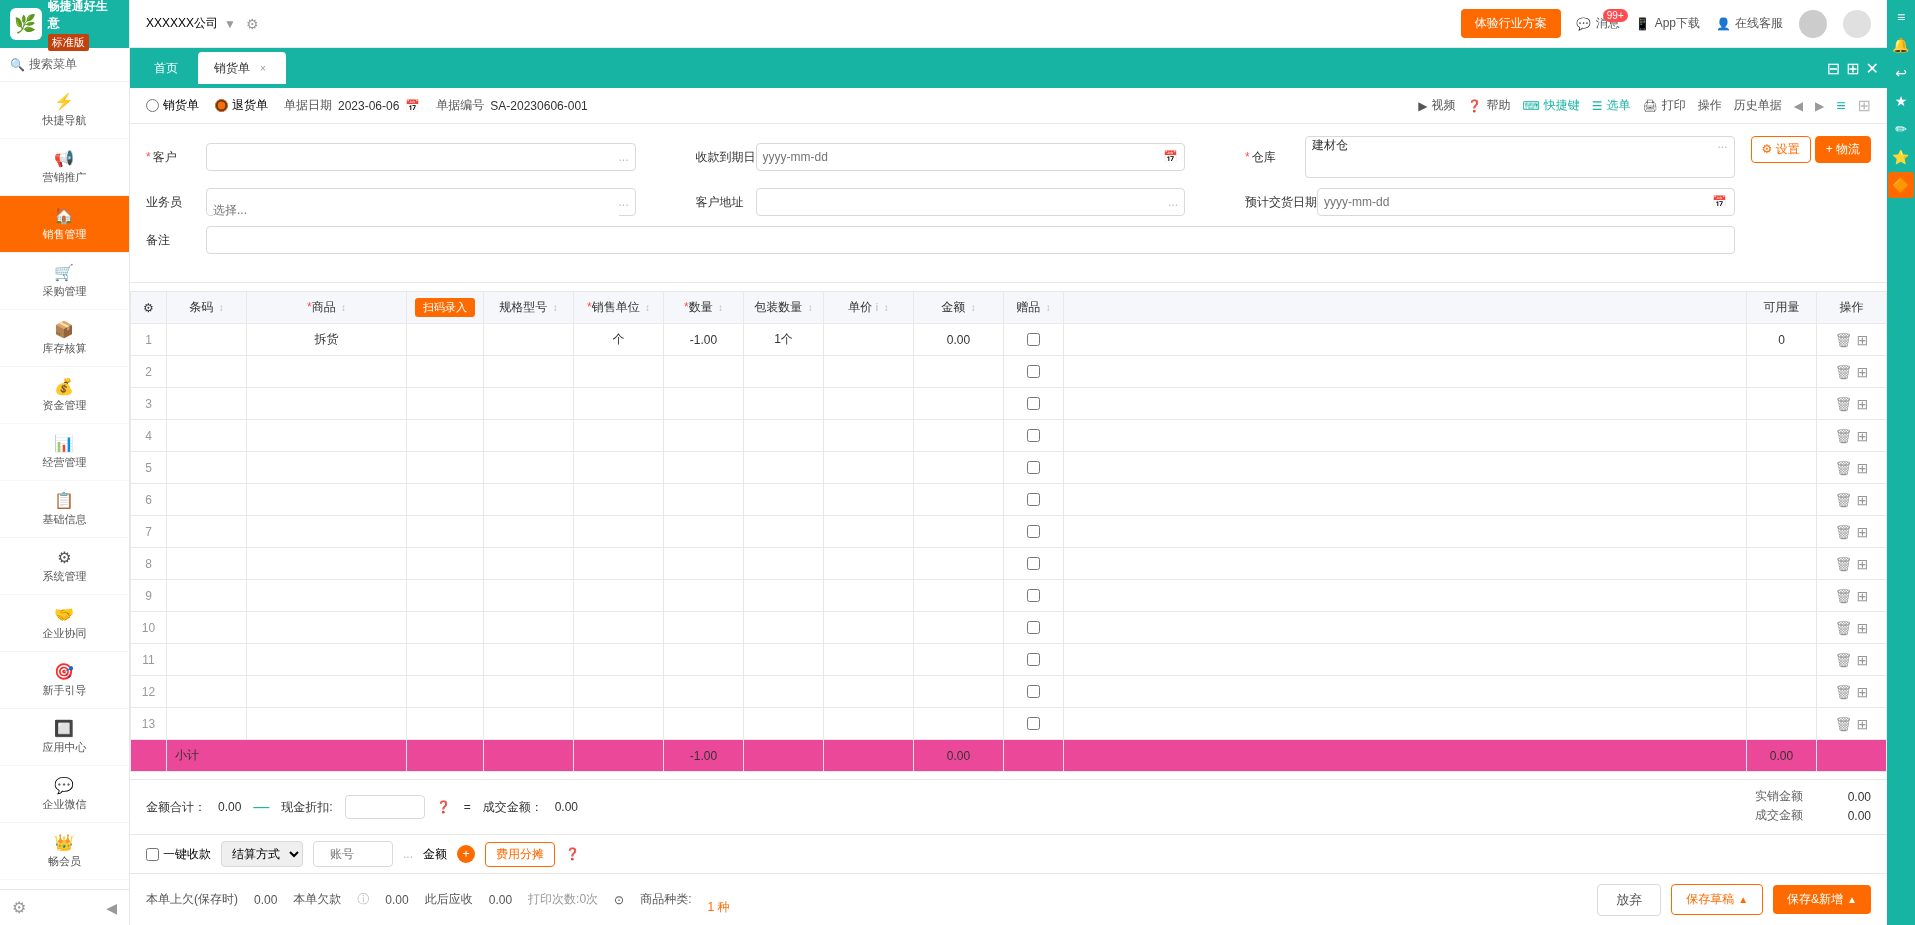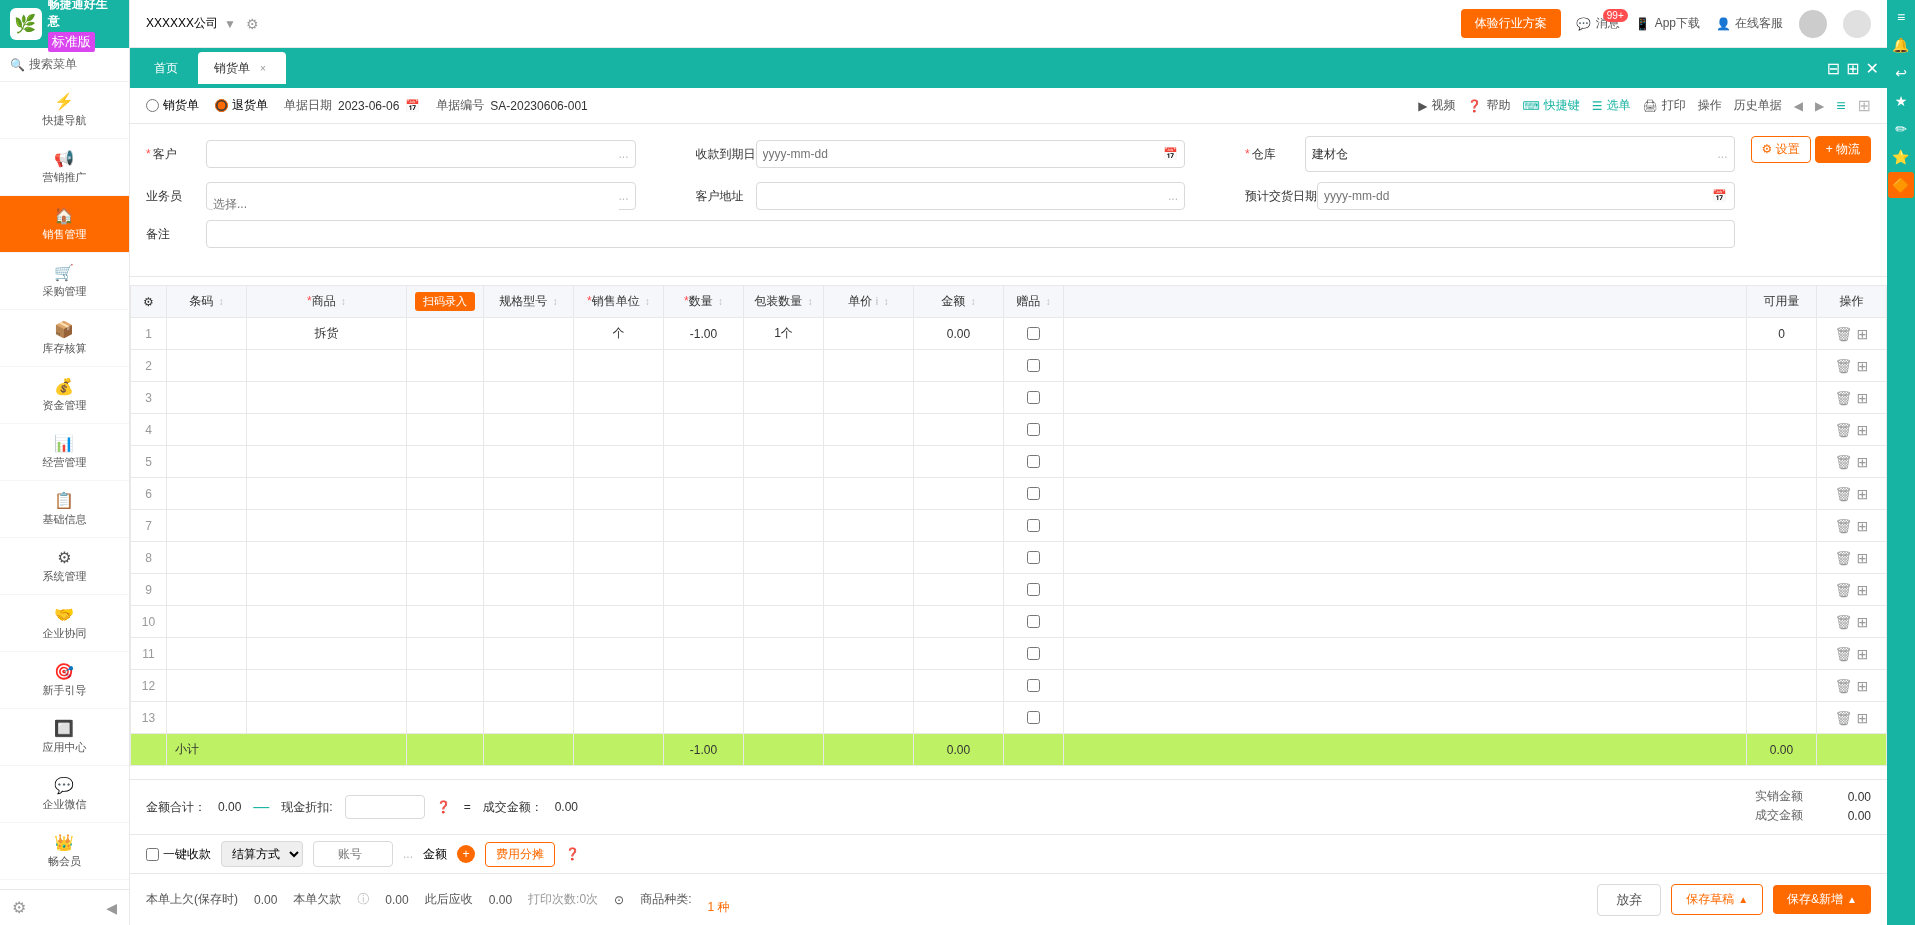--- a/index.html
+++ b/index.html
@@ -62,32 +62,32 @@
     .action-btn.plus { background: #ff6a00; color: #fff; }
 
     
     .table-container { flex: 1; overflow: auto; background: #fff; margin: 8px 0 0 0; }
     .data-table { width: 100%; border-collapse: collapse; }
     .data-table th { background: #f5f7fa; border: 1px solid #e8e8e8; padding: 6px 8px; text-align: center; font-weight: normal; color: #333; white-space: nowrap; position: sticky; top: 0; z-index: 1; }
     .data-table td { border: 1px solid #e8e8e8; padding: 4px 8px; text-align: center; color: #333; height: 32px; }
     .data-table .row-num { color: #999; text-align: center; }
     .scan-btn { background: #ff6a00; color: #fff; border: none; padding: 2px 8px; border-radius: 3px; cursor: pointer; font-size: 11px; }
     .negative { color: #ff4d4f; }
-    .subtotal-row td { background: #bef264; font-weight: 500; }
+    .subtotal-row td { background: #ec4899; font-weight: 500; }
     .checkbox-cell { display: flex; justify-content: center; align-items: center; }
     .op-icons { display: flex; align-items: center; gap: 4px; justify-content: center; }
     .op-icon { cursor: pointer; color: #999; font-size: 14px; }
     .sort-icon { color: #bbb; font-size: 10px; margin-left: 2px; }
 
     
     .footer-summary { background: #fff; padding: 8px 16px; border-top: 1px solid #e8e8e8; display: flex; align-items: center; gap: 12px; font-size: 12px; color: #333; }
     .footer-row2 { background: #fff; padding: 6px 16px; border-top: 1px solid #e8e8e8; display: flex; align-items: center; gap: 10px; }
     .footer-checkbox { display: flex; align-items: center; gap: 4px; }
     .footer-select { border: 1px solid #d9d9d9; border-radius: 4px; height: 26px; padding: 0 6px; font-size: 12px; }
-    .footer-input { border: 1px solid #d9d9d9; border-radius: 4px; height: 26px; padding: 0 24px; width: 80px; font-size: 12px; }
+    .footer-input { border: 1px solid #d9d9d9; border-radius: 4px; height: 26px; padding: 0 16px; width: 80px; font-size: 12px; }
     .add-btn { background: #ff6a00; color: #fff; border: none; border-radius: 50%; width: 18px; height: 18px; cursor: pointer; font-size: 12px; display: flex; align-items: center; justify-content: center; }
     .expense-btn { border: 1px solid #ff6a00; color: #ff6a00; background: #fff; border-radius: 4px; padding: 3px 10px; cursor: pointer; font-size: 12px; }
     .right-totals { margin-left: auto; text-align: right; }
     .total-line { display: flex; align-items: center; gap: 8px; justify-content: flex-end; margin-bottom: 2px; }
     .total-label { color: #666; }
     .total-value { color: #333; font-weight: 500; min-width: 60px; text-align: right; }
 
     
     .bottom-bar { background: #fff; height: 52px; border-top: 1px solid #e8e8e8; display: flex; align-items: center; padding: 0 16px; justify-content: space-between; }
     .bottom-bar-left { display: flex; align-items: center; gap: 16px; color: #555; font-size: 12px; }
@@ -106,21 +106,21 @@
   </style>
 </head>
 <body>
 
 <div class="sidebar">
   <div class="sidebar-logo">
     <div style="width:32px;height:32px;background:#fff;border-radius:6px;display:flex;align-items:center;justify-content:center;font-size:18px;">🌿</div>
     <div>
       <div style="color:#fff;font-size:12px;font-weight:bold;">畅捷通好生意</div>
       <div style="display:flex;gap:4px;align-items:center;margin-top:2px;">
-        <span style="background:#d946ef;color:#fff;font-size:13px;padding:1px 4px;border-radius:2px;">标准版</span>
+        <span style="background:#c2410c;color:#fff;font-size:11px;padding:1px 4px;border-radius:2px;">标准版</span>
       </div>
     </div>
   </div>
   <div class="sidebar-search">
     <span>🔍</span>
     <span>搜索菜单</span>
   </div>
   <div class="sidebar-nav">
     <div class="sidebar-item">
       <span class="icon">⚡</span>
@@ -298,21 +298,21 @@
             <div class="field-group" style="flex:1.2;">
               <span class="field-label">收款到期日</span>
               <div style="flex:1;display:flex;align-items:center;border:1px solid #d9d9d9;border-radius:4px;height:28px;padding:0 6px;background:#fff;">
                 <input type="text" placeholder="yyyy-mm-dd" style="border: none; outline: none; flex: 1 1 0%; font-size: 12px; color: rgb(187, 187, 187);">
                 <span style="color:#bbb;cursor:pointer;">📅</span>
               </div>
             </div>
             <div style="width:60px;"></div>
             <div class="field-group" style="flex:1.2;">
               <span class="field-label required">仓库</span>
-              <div style="flex:1;display:flex;align-items:center;border:1px solid #d9d9d9;border-radius:4px;height:36px;padding:0 6px;background:#fff;">
+              <div style="flex:1;display:flex;align-items:flex-start;border:1px solid #d9d9d9;border-radius:4px;height:42px;padding:0 6px;background:#fff;">
                 <span style="flex:1;font-size:12px;color:#333;">建材仓</span>
                 <span class="ellipsis">...</span>
               </div>
             </div>
           </div>
 
           <div class="form-row">
             <div class="field-group" style="flex:1.2;">
               <span class="field-label">业务员</span>
               <div style="flex:1;display:flex;align-items:center;border:1px solid #d9d9d9;border-radius:4px;height:28px;padding:0 6px;background:#fff;">

